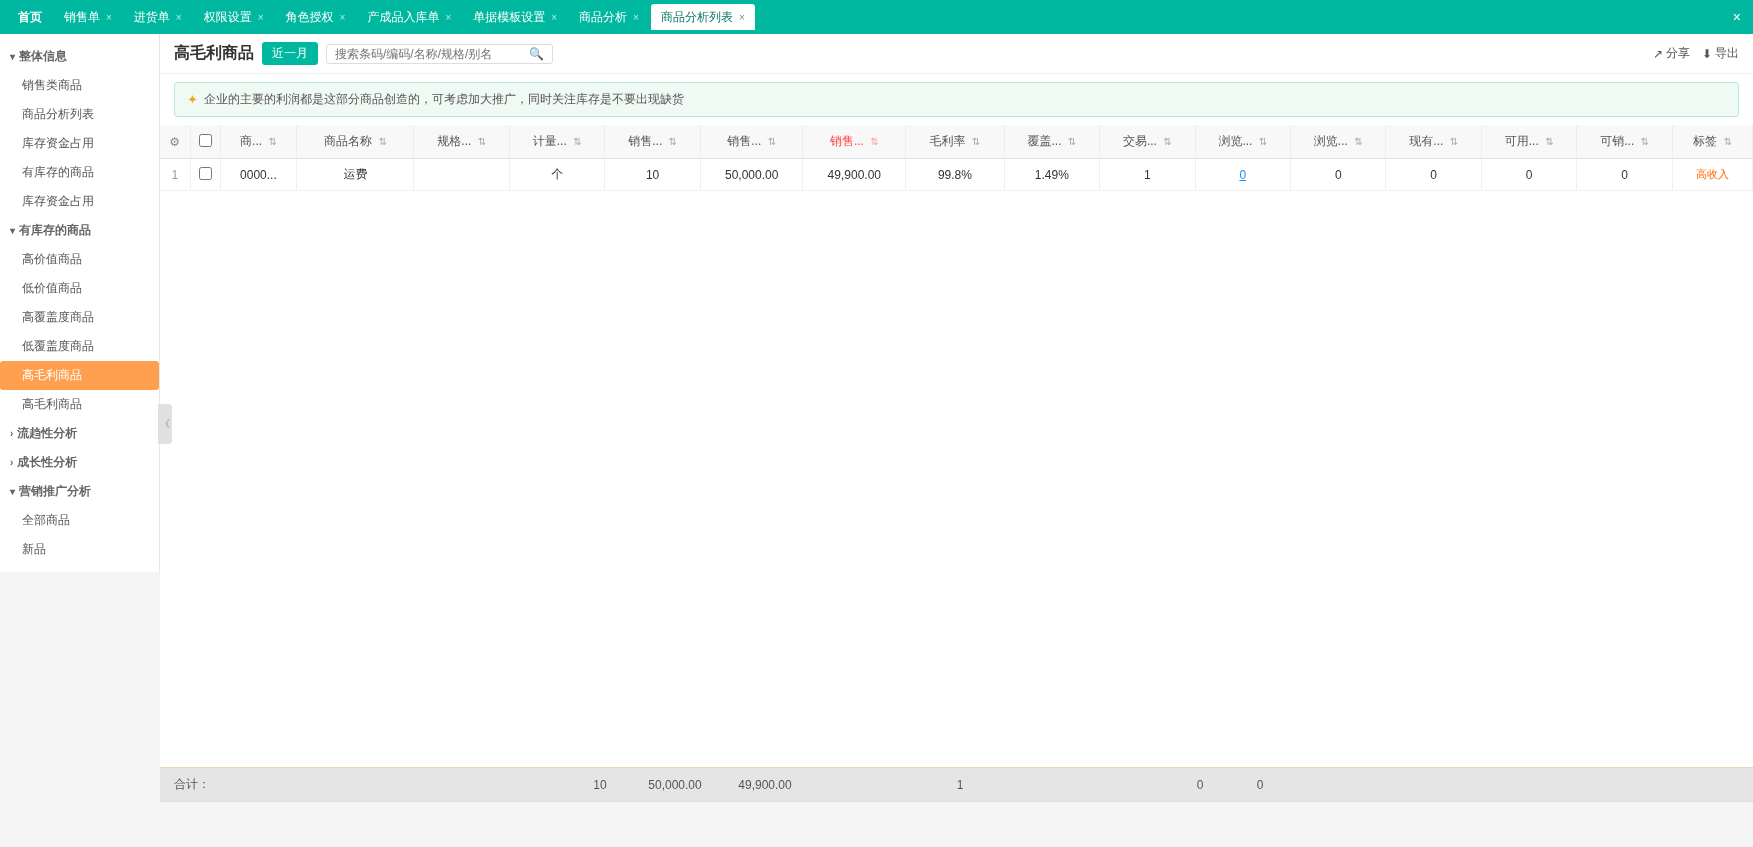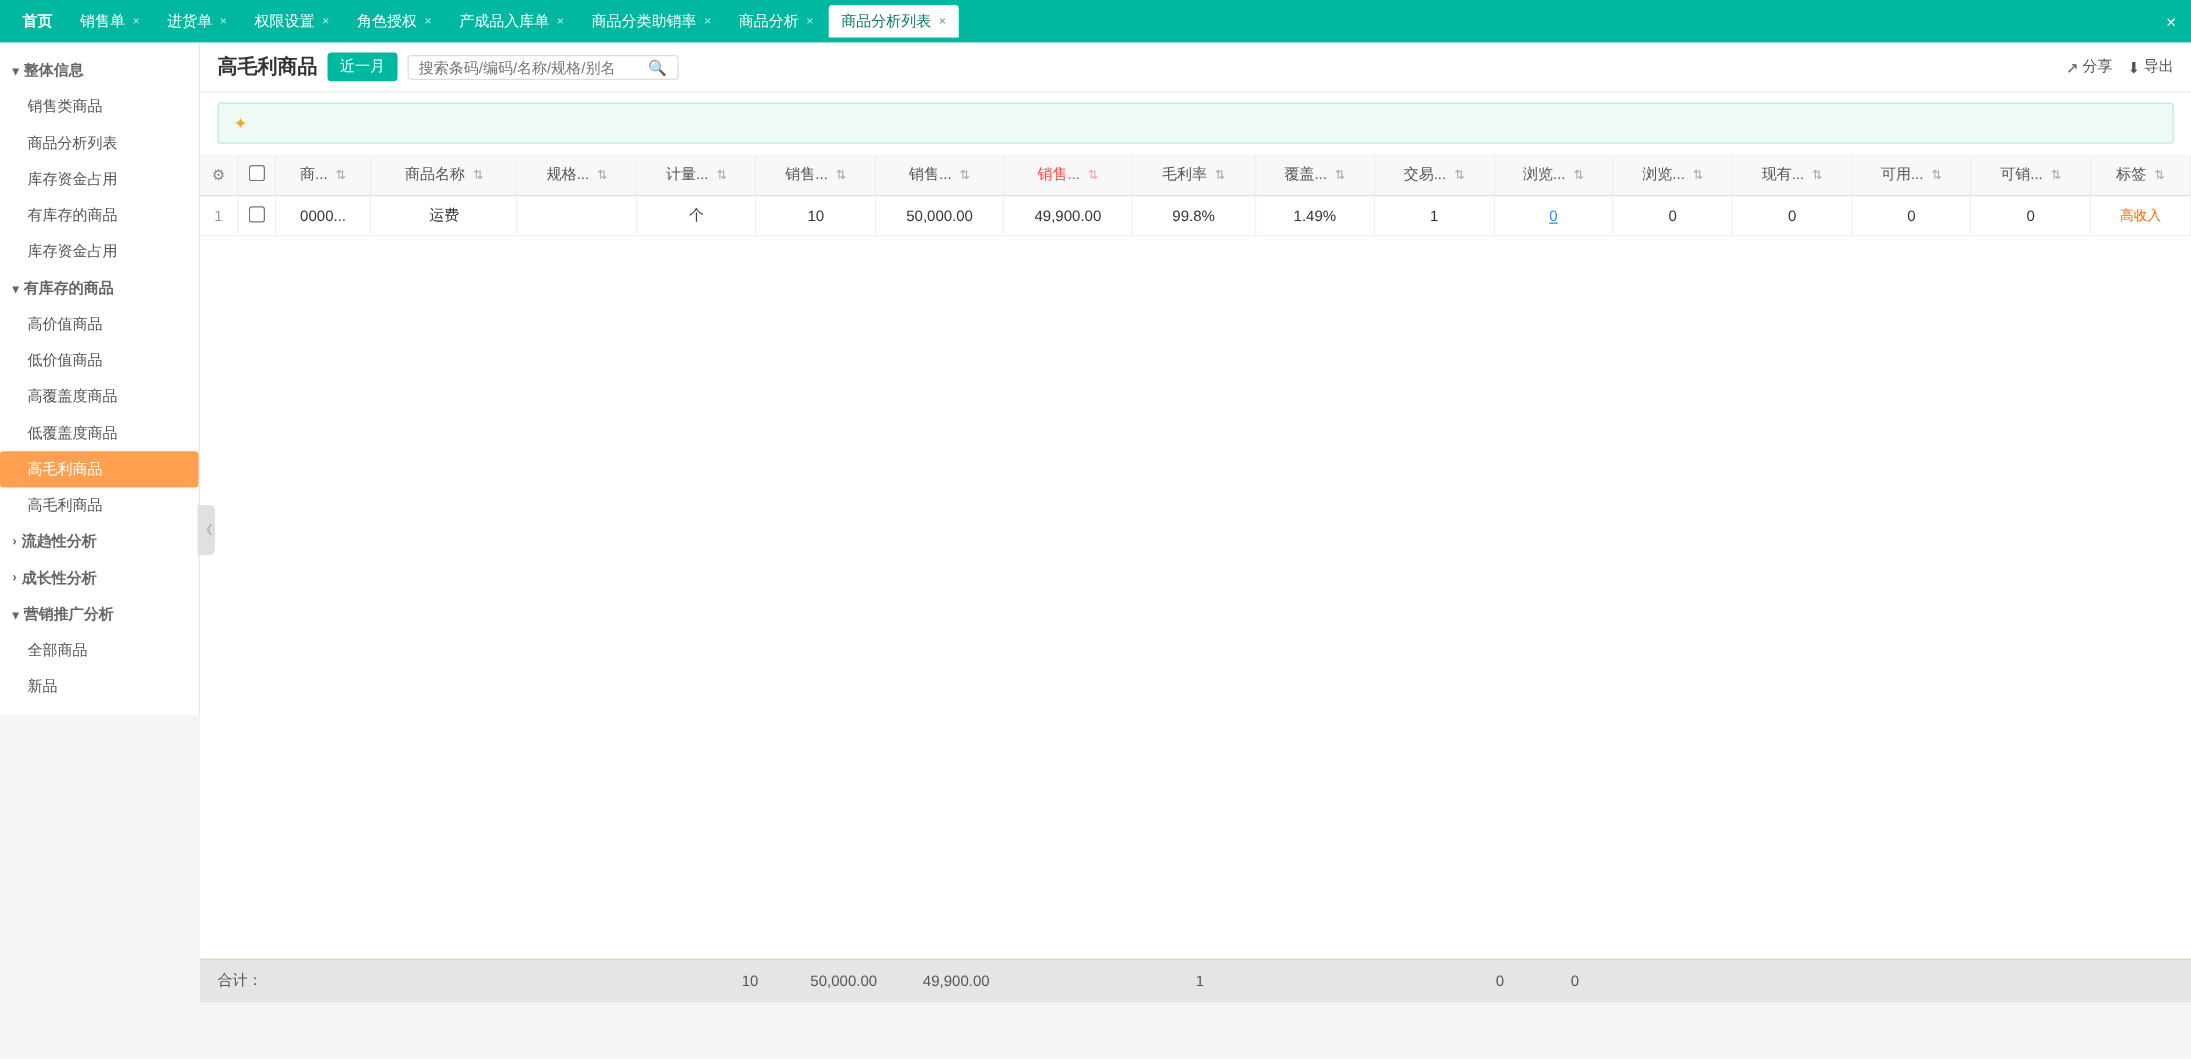--- a/index.html
+++ b/index.html
@@ -137,21 +137,21 @@
       padding: 3px 10px;
       font-size: 12px;
       cursor: pointer;
     }
     .search-box {
       display: flex;
       align-items: flex-start;
       border: 1px solid #ddd;
       border-radius: 3px;
       padding: 2px 8px;
-      gap: 4px;
+      gap: 14px;
       background: #fff;
     }
     .search-box input {
       border: none;
       outline: none;
       font-size: 12px;
       width: 180px;
       color: #999;
     }
     .header-actions {
@@ -291,21 +291,21 @@
   </div>
   <div class="nav-tab">
     <span>角色授权</span>
     <span class="close-x">×</span>
   </div>
   <div class="nav-tab">
     <span>产成品入库单</span>
     <span class="close-x">×</span>
   </div>
   <div class="nav-tab">
-    <span>商品分类助销率</span>
+    <span>单据模板设置</span>
     <span class="close-x">×</span>
   </div>
   <div class="nav-tab">
     <span>商品分析</span>
     <span class="close-x">×</span>
   </div>
   <div class="nav-tab active">
     <span>商品分析列表</span>
     <span class="close-x">×</span>
   </div>
@@ -403,20 +403,21 @@
         </div>
         <div class="action-link">
           <span style="font-size:12px;">⬇</span>
           <span>导出</span>
         </div>
       </div>
     </div>
 
     <div class="info-banner">
       <span class="info-icon">✦</span>
+      <span>企业的主要的利润都是这部分商品创造的，可考虑加大推广，同时关注库存是不要出现缺货</span>
     </div>
 
     <div class="table-wrapper">
       <table>
         <thead>
           <tr>
             <th style="width:30px;">
               <span class="gear-icon">⚙</span>
             </th>
             <th style="width:30px;">

